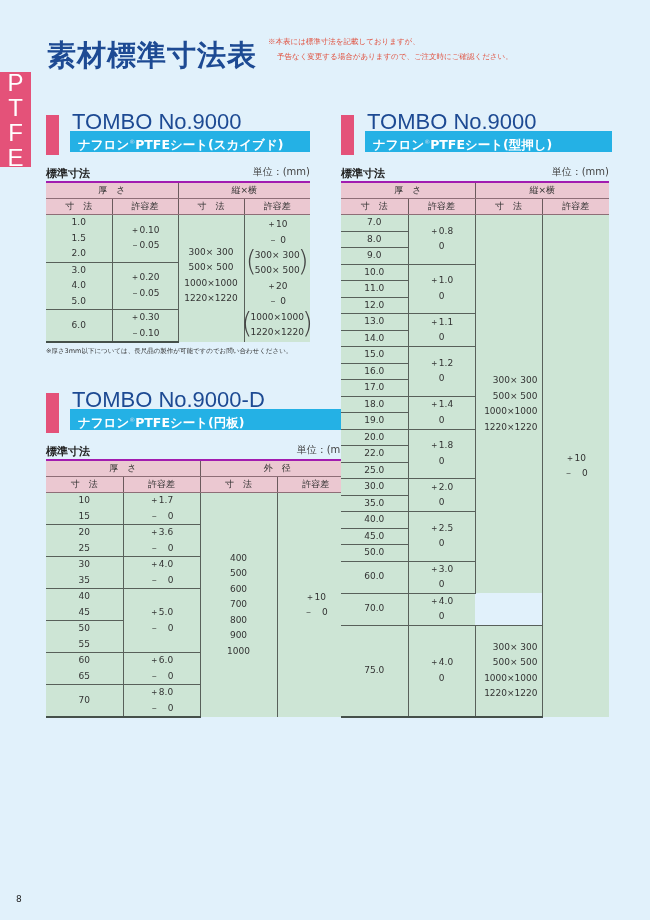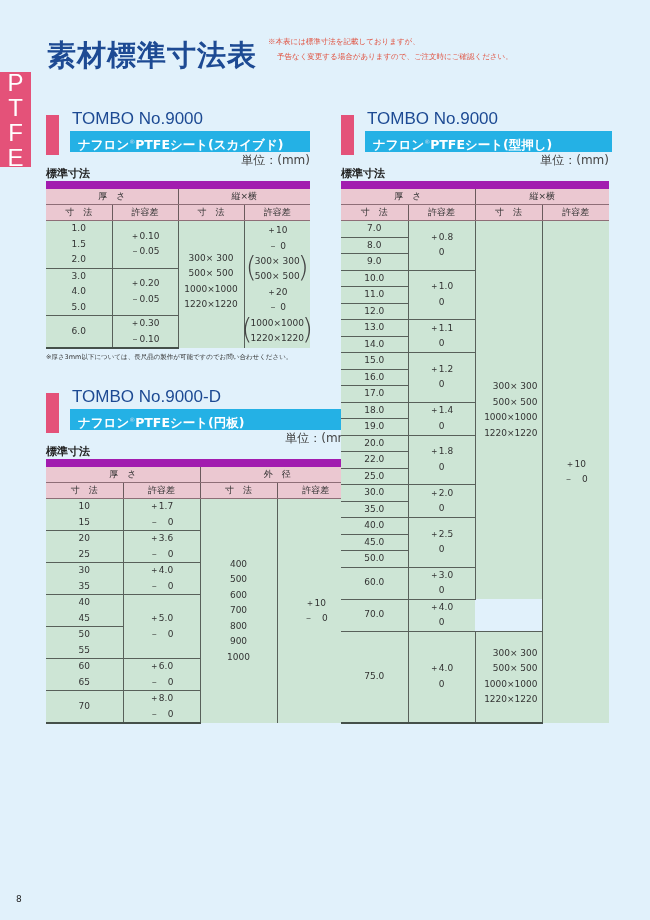--- a/index.html
+++ b/index.html
@@ -26,41 +26,41 @@
     display: flex; flex-direction: column; align-items: center; justify-content: center;
     line-height: 25px;
   }
   .section { position: absolute; }
   .sec-head { position: relative; height: 48px; }
   .sec-bar {
     position: absolute; left: 0; top: 3px; width: 13px; height: 40px; background: #e45279;
   }
   .sec-model {
     position: absolute; left: 26px; top: -3px;
-    font-family: "Liberation Sans", sans-serif; font-size: 17px; color: #1d4a93;
+    font-family: "Liberation Sans", sans-serif; font-size: 22px; color: #1d4a93;
   }
   .sec-sub {
     position: absolute; left: 24px; top: 19px; right: 0; height: 21px;
     background: #24b1e5; color: #fff;
     font-size: 12.5px; font-weight: bold; line-height: 21px; padding-left: 8px;
   }
   .sec-sub sup { font-size: 6px; color: #cde; font-weight: normal; }
   .tbl-caption {
     display: flex; justify-content: space-between; align-items: flex-end;
     height: 17px; margin-top: 4px;
   }
   .tbl-caption .cap { font-size: 11px; font-weight: bold; color: #222; margin-top: 40px; }
-  .tbl-caption .unit { font-size: 12px; color: #444; padding-bottom: 12px; }
+  .tbl-caption .unit { font-size: 10px; color: #444; padding-bottom: 2px; }
   table { border-collapse: collapse; width: 100%; table-layout: fixed; font-size: 9px; }
   th {
     background: #ebc8d1; font-weight: normal; color: #333; height: 15px; padding: 0;
     border-left: 1px solid #6b5a5d; font-size: 9px;
   }
   th:first-child { border-left: none; }
-  thead tr:first-child th { border-top: 8px solid #a21caf; border-bottom: 1px solid #8e6e77; }
+  thead tr:first-child th { border-top: 2px solid #a21caf; border-bottom: 1px solid #8e6e77; }
   thead tr:nth-child(2) th { border-bottom: 1px solid #8e6e77; }
   td {
     background: #cde5d5; text-align: center; padding: 0; vertical-align: middle;
     border-left: 1px solid #58605a; line-height: 15.5px; color: #333;
   }
   td:first-child { border-left: none; }
   tr.grp td.b { border-top: 1.5px solid #58605a; }
   tr.thin td.t { border-top: 1px solid #58605a; }
   tbody tr:last-child td { border-bottom: 2px solid #45504a; }
   .paren {

